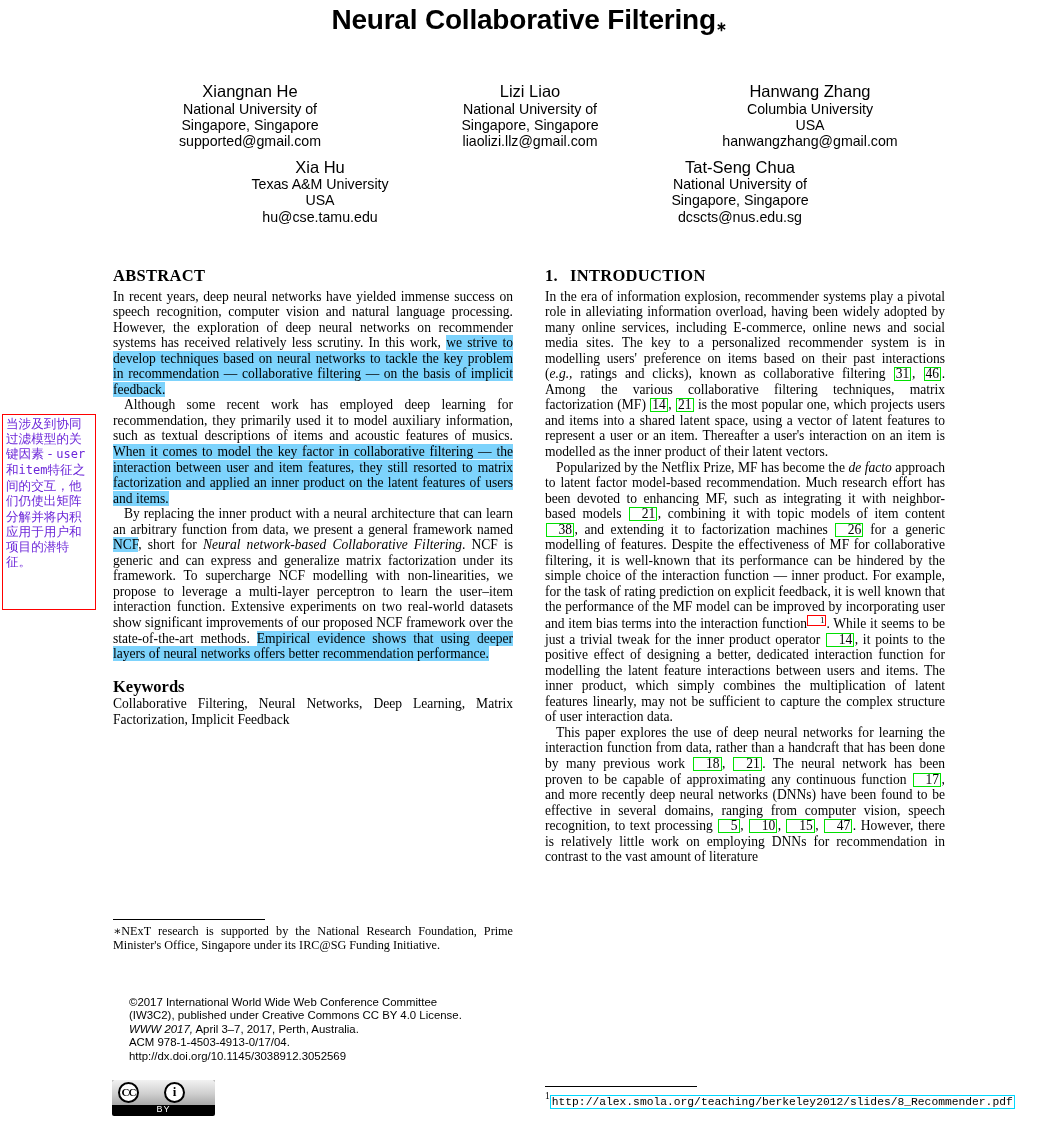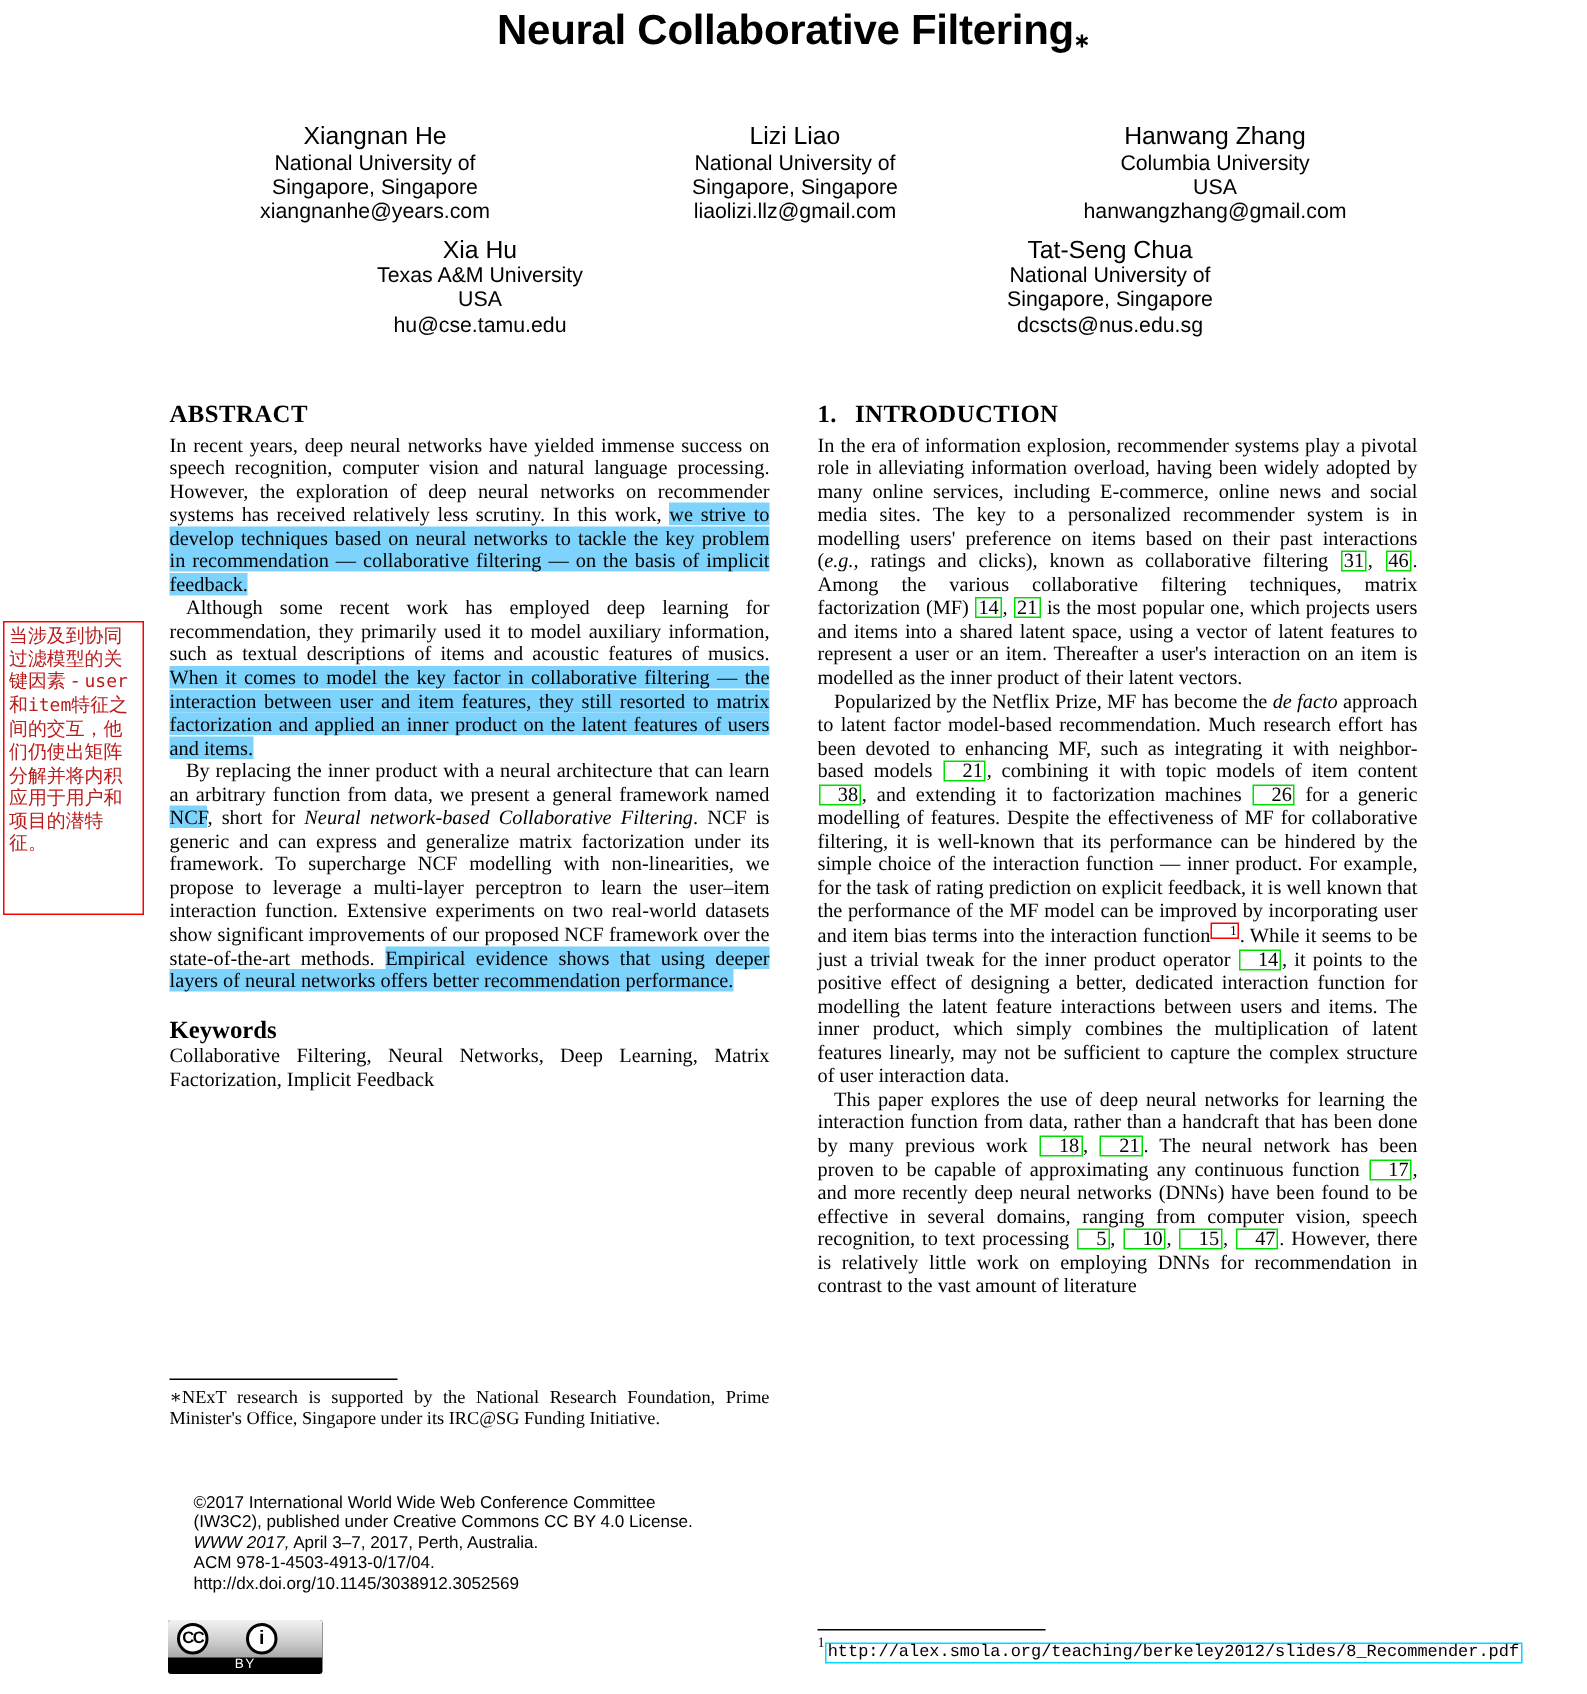--- a/index.html
+++ b/index.html
@@ -159,21 +159,21 @@
     left: 0; top: 0;
     width: 103px; height: 25px;
     background: linear-gradient(to bottom, #f2f2f2 0%, #cfcfcf 55%, #a8a8a8 100%);
   }
   #cc-logo .glyph {
     position: absolute;
     border-radius: 50%;
     background: #ffffff;
     border: 2.4px solid #000000;
     box-sizing: border-box;
-    font-family: Liberation Sans, sans-serif;
+    font-family: Liberation Serif, serif;
     font-weight: bold;
     color: #000;
     text-align: center;
   }
   #cc-logo .cc-circle {
     left: 6px; top: 2px; width: 21px; height: 21px;
     font-size: 11px; line-height: 17px; letter-spacing: -1px;
   }
   #cc-logo .by-circle {
     left: 52px; top: 2px; width: 21px; height: 21px;
@@ -222,21 +222,21 @@
 
   
   #cn-annotation {
     position: absolute;
     left: 2px;
     top: 414px;
     width: 94px;
     height: 196px;
     border: 1.6px solid #ff0000;
     box-sizing: border-box;
-    color: #b91c1c;
+    color: #6d28d9;
     font-family: "DejaVu Sans", sans-serif;
     font-size: 12.6px;
     line-height: 15.1px;
     padding: 1px 2px 0 3px;
     overflow: hidden;
     word-break: break-all;
   }
   #cn-annotation .mono {
     font-family: "DejaVu Sans Mono", monospace;
     font-size: 12px;
@@ -249,21 +249,21 @@
   <span>Neural Collaborative Filtering</span><span class="title-asterisk">∗</span>
 </div>
 
 <div id="authors-block">
 
   <div class="author-row">
     <div class="author-cell">
       <span class="author-name">Xiangnan He</span>
       <span class="author-line">National University of</span>
       <span class="author-line">Singapore, Singapore</span>
-      <span class="author-line">xiangnanhe@years.com</span>
+      <span class="author-line">supported@gmail.com</span>
     </div>
     <div class="author-cell">
       <span class="author-name">Lizi Liao</span>
       <span class="author-line">National University of</span>
       <span class="author-line">Singapore, Singapore</span>
       <span class="author-line">liaolizi.llz@gmail.com</span>
     </div>
     <div class="author-cell">
       <span class="author-name">Hanwang Zhang</span>
       <span class="author-line">Columbia University</span>

